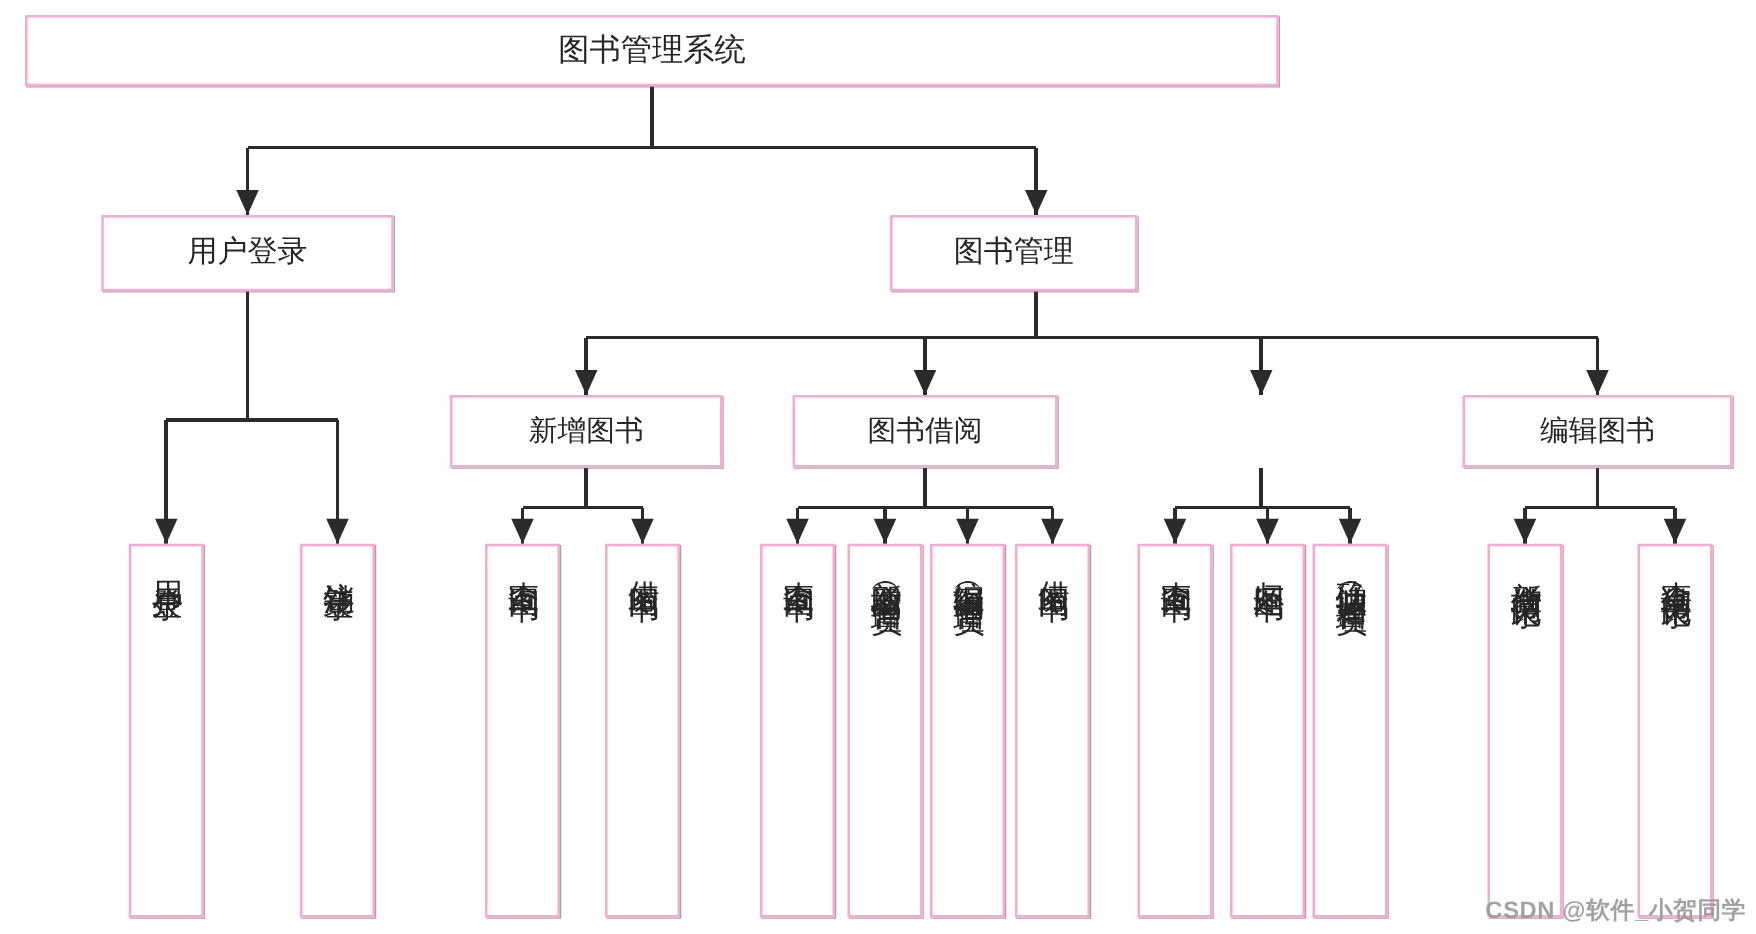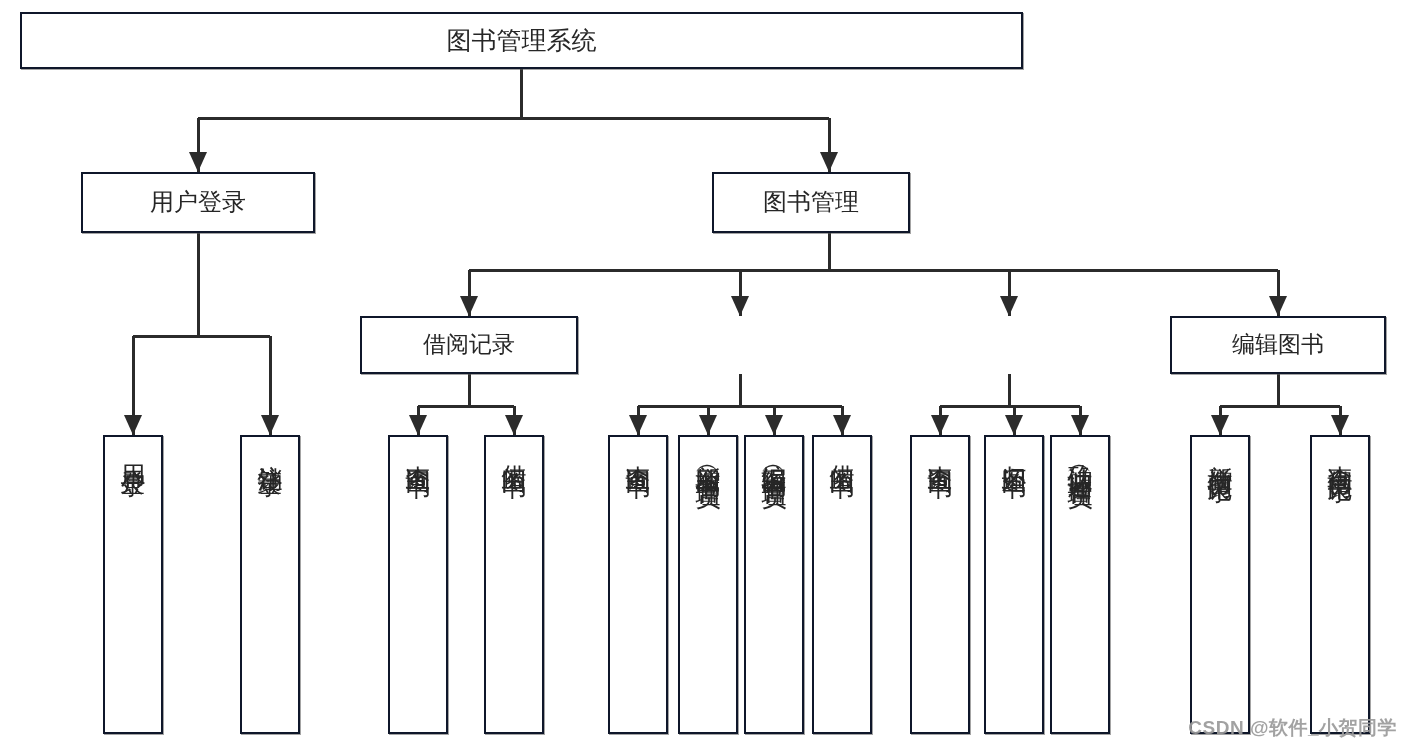--- a/index.html
+++ b/index.html
@@ -22,21 +22,21 @@
     left: 0;
     top: 0;
     width: 1405px;
     height: 747px;
     pointer-events: none;
   }
   .node {
     position: absolute;
     box-sizing: border-box;
     background: #ffffff;
-    border: 2px solid #0f172a;
+    border: 2px solid #f9a8d4;
     box-shadow: 1px 1px 0 0 rgba(90,90,90,0.55);
     display: flex;
     align-items: center;
     justify-content: center;
   }
   .node-label {
     color: #262626;
     text-align: center;
     line-height: 1.18;
     white-space: pre-wrap;
@@ -133,21 +133,24 @@
   </div>
 
   <div class="node level2" style="left: 81px; top: 172px; width: 234px; height: 61px;">
     <span class="node-label">用户登录</span>
   </div>
   <div class="node level2" style="left: 712px; top: 172px; width: 198px; height: 61px;">
     <span class="node-label">图书管理</span>
   </div>
 
   <div class="node level3" style="left: 360px; top: 316px; width: 218px; height: 58px;">
-    <span class="node-label">借阅记录</span>
+    <span class="node-label">新增图书</span>
+  </div>
+  <div class="node level3" style="left: 634px; top: 316px; width: 212px; height: 58px;">
+    <span class="node-label">图书借阅</span>
   </div>
   <div class="node level3" style="left: 1170px; top: 316px; width: 216px; height: 58px;">
     <span class="node-label">编辑图书</span>
   </div>
 
   <div class="node leaf" style="left: 103px; top: 435px; width: 60px; height: 299px;">
     <span class="node-label">用户登录</span>
   </div>
   <div class="node leaf" style="left: 240px; top: 435px; width: 60px; height: 299px;">
     <span class="node-label">注销登录</span>

